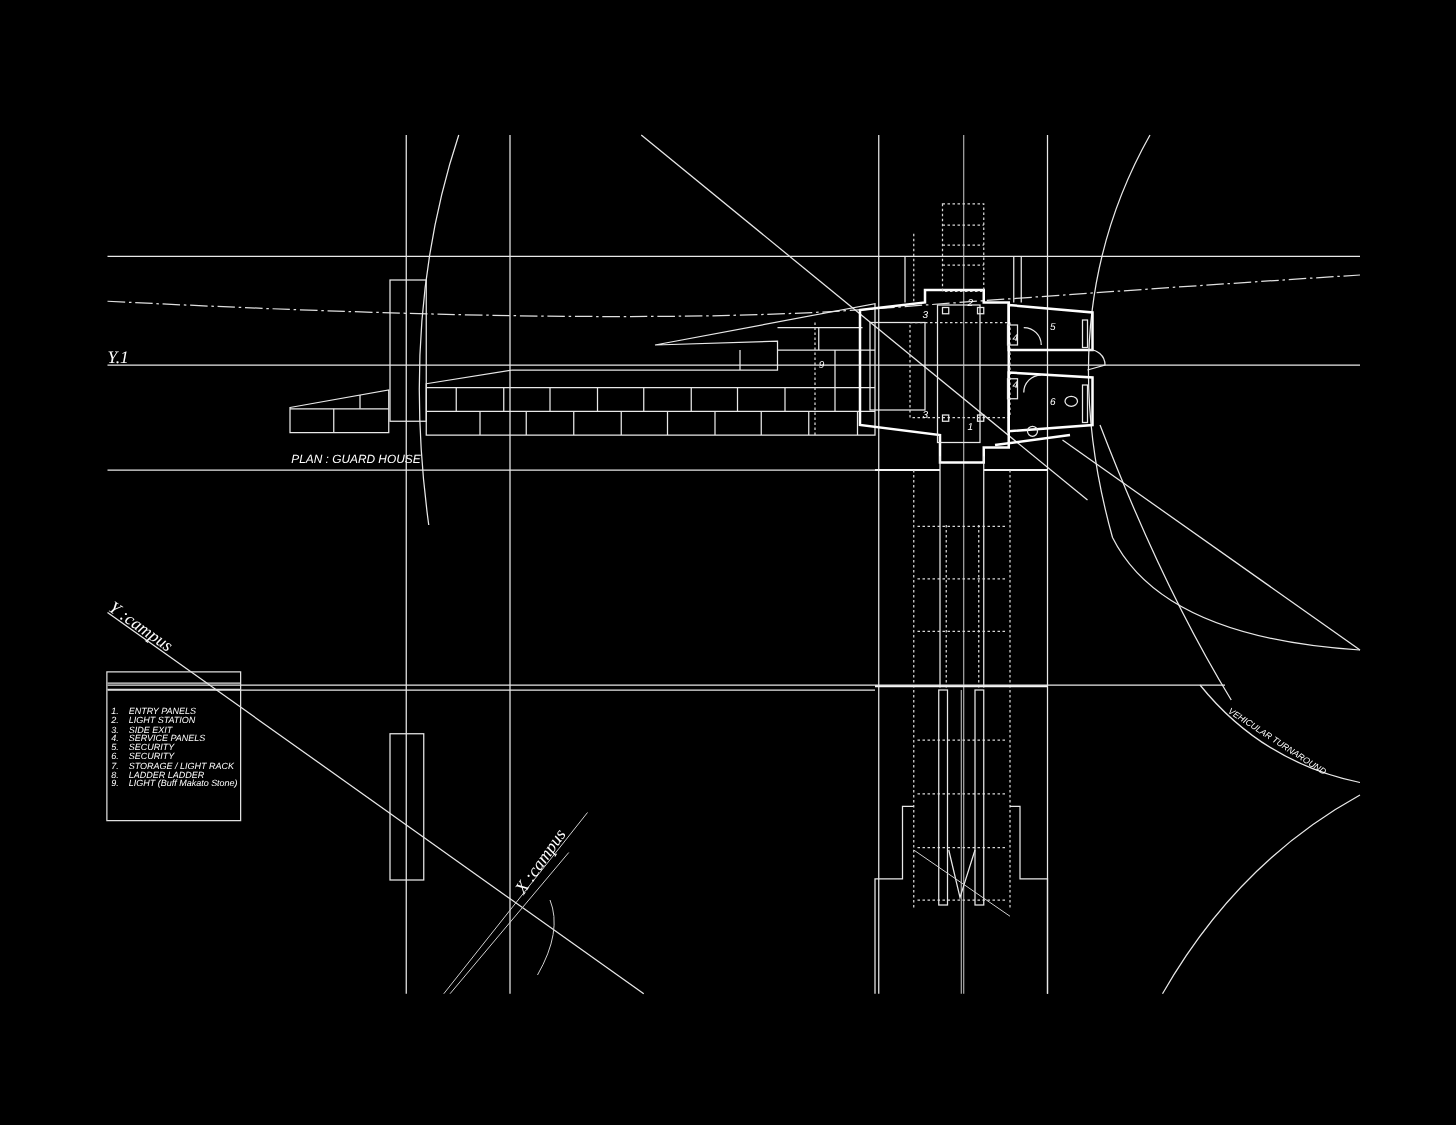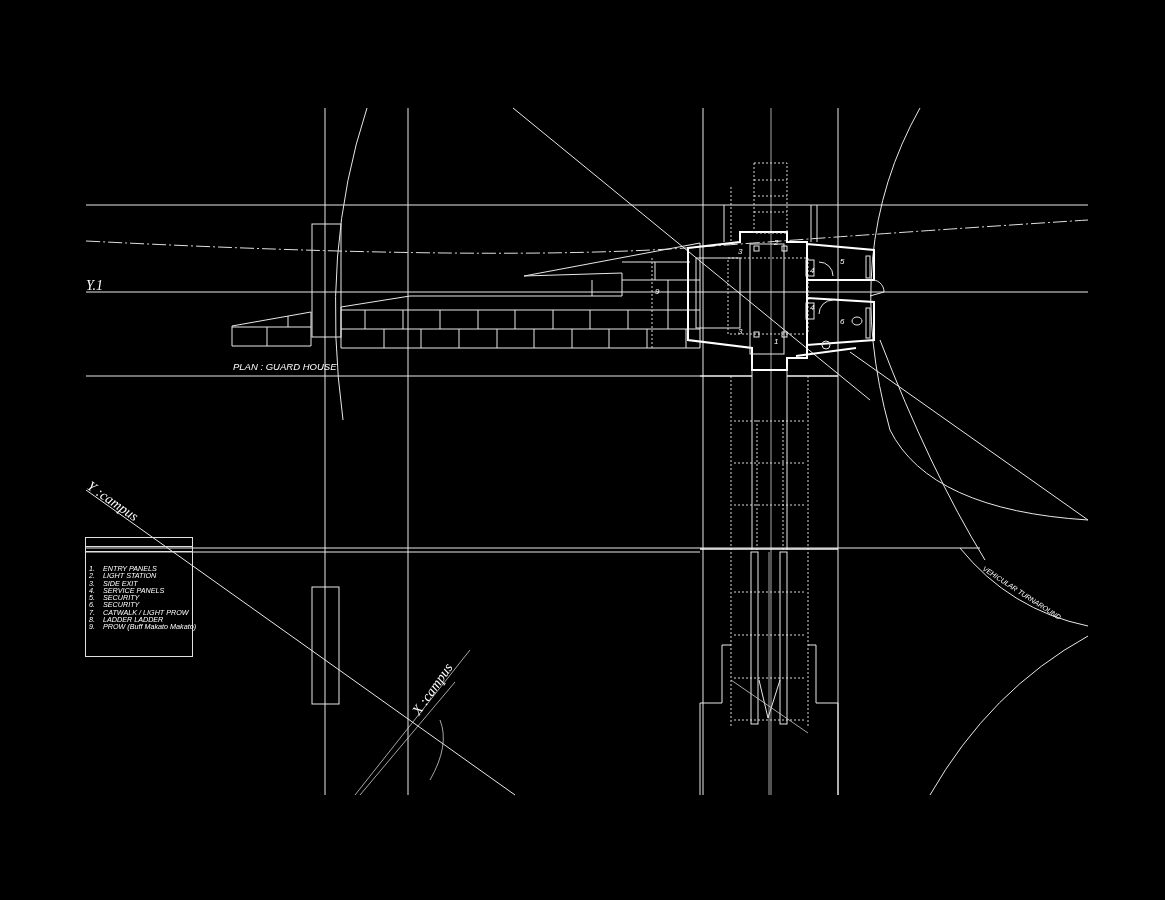--- a/index.html
+++ b/index.html
@@ -205,24 +205,24 @@
     <li>
         <span class="num">5.</span>
         <span>SECURITY</span>
       </li>
     <li>
         <span class="num">6.</span>
         <span>SECURITY</span>
       </li>
     <li>
         <span class="num">7.</span>
-        <span>CATWALK / LIGHT PROW</span>
+        <span>STORAGE / LIGHT RACK</span>
       </li>
     <li>
         <span class="num">8.</span>
         <span>LADDER LADDER</span>
       </li>
     <li>
         <span class="num">9.</span>
-        <span>PROW (Buff Makato Makato)</span>
+        <span>LIGHT (Buff Makato Stone)</span>
       </li>
   </ul>
 </div>
 
 </body></html>

